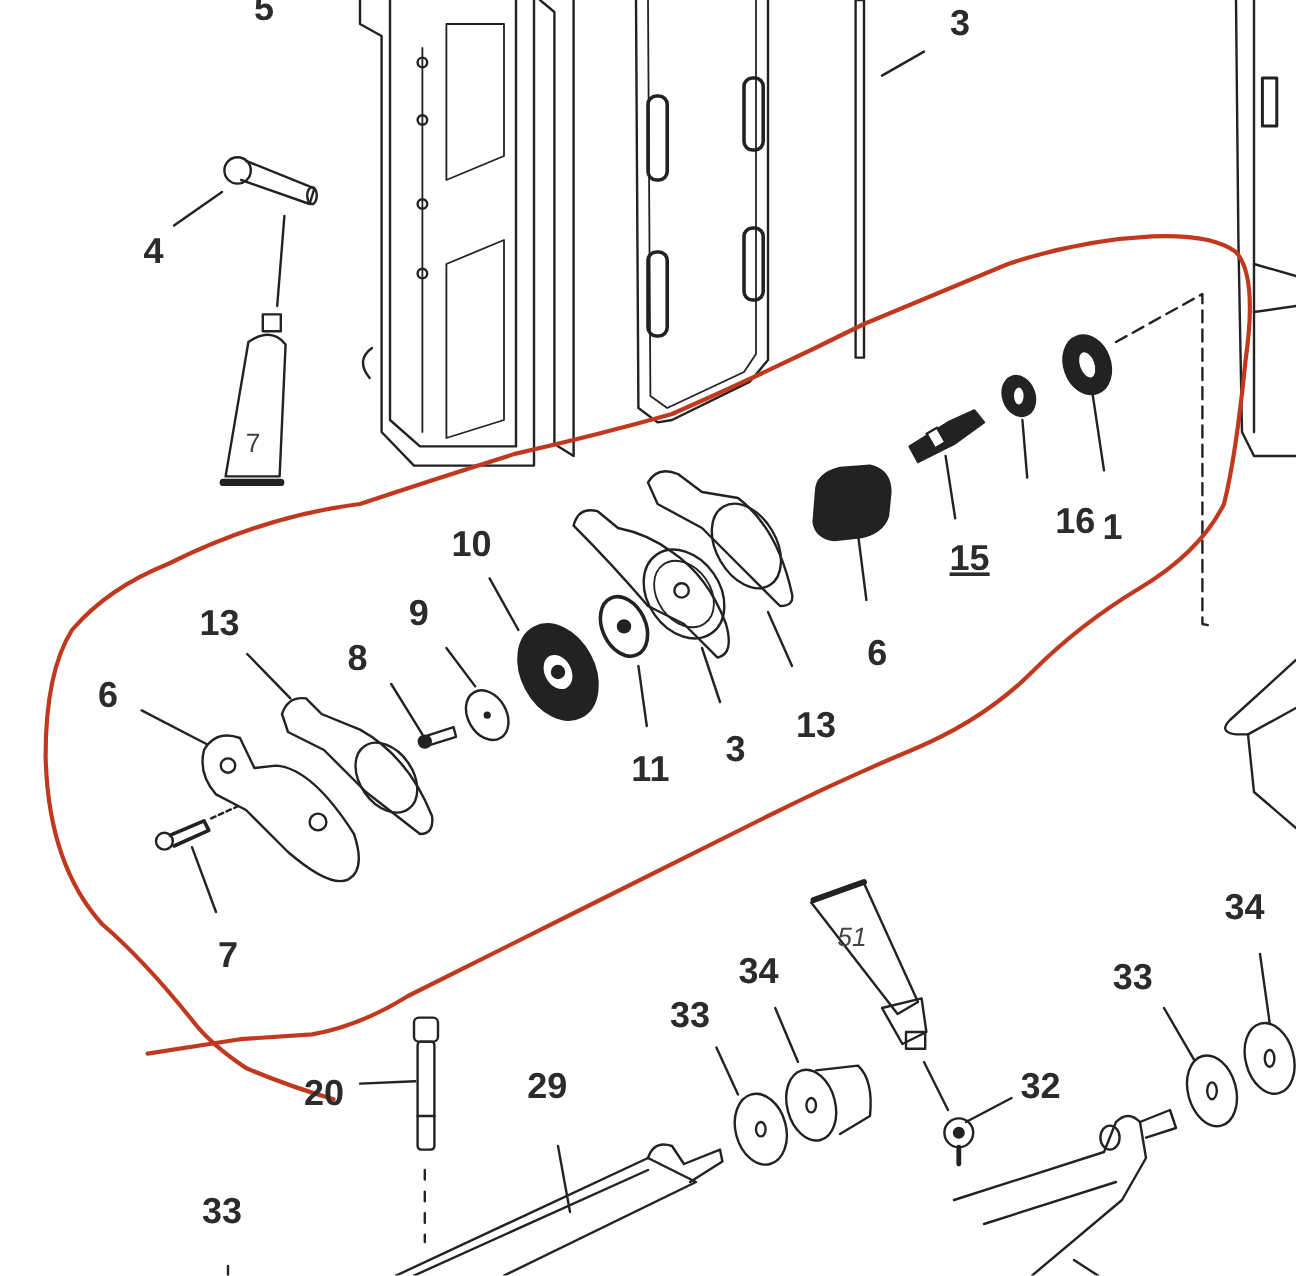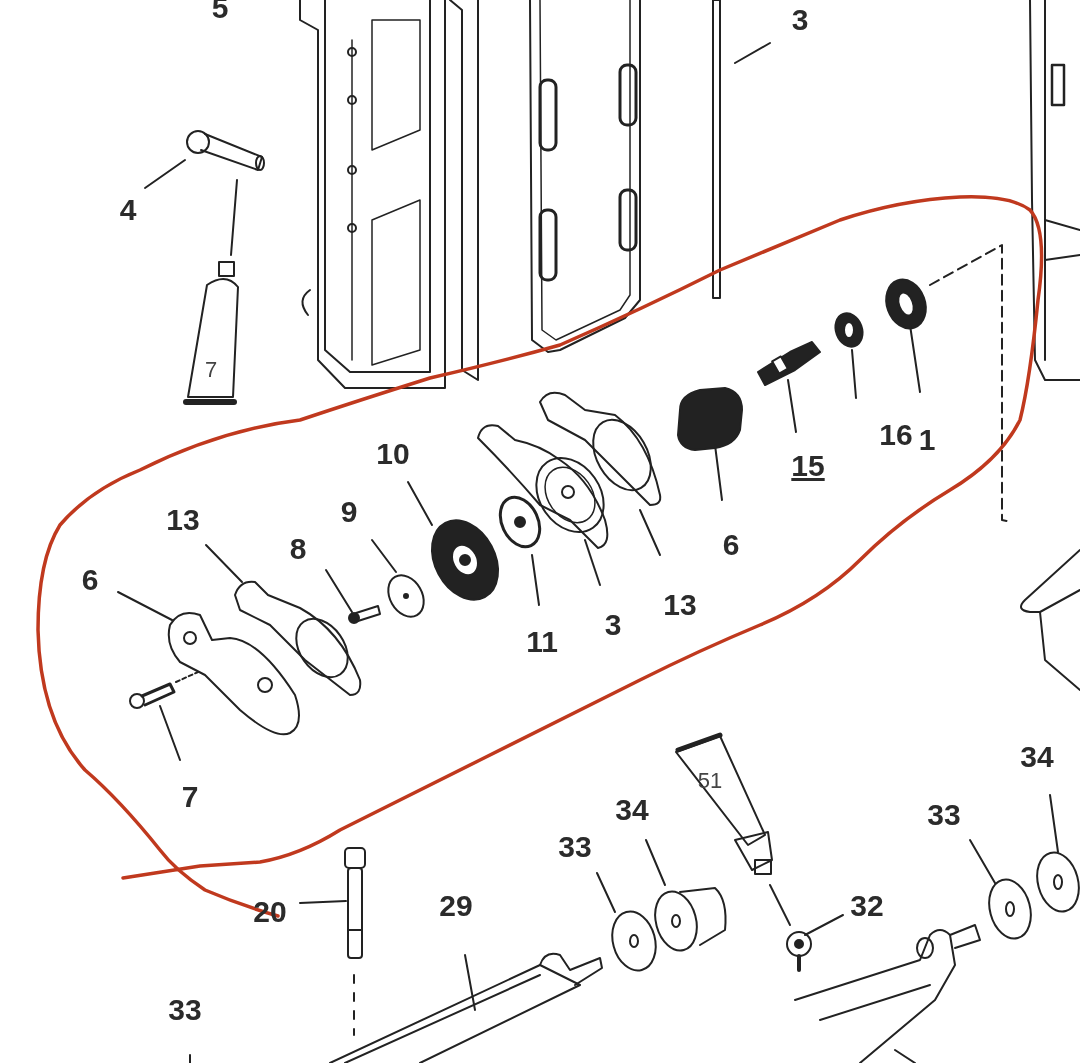--- a/index.html
+++ b/index.html
@@ -242,17 +242,17 @@
   <div class="label" style="left:680px;top:605px;">13</div>
   <div class="label" style="left:731px;top:545px;">6</div>
   <div class="label" style="left:808px;top:466px;text-decoration:underline;">15</div>
   <div class="label" style="left:866px;top:435px;margin-left:30px;">16</div>
   <div class="label" style="left:927px;top:440px;">1</div>
   <div class="label" style="left:270px;top:912px;">20</div>
   <div class="label" style="left:456px;top:906px;">29</div>
   <div class="label" style="left:185px;top:1010px;">33</div>
   <div class="label" style="left:575px;top:847px;">33</div>
   <div class="label" style="left:632px;top:810px;">34</div>
-  <div class="label small" style="left:710px;top:781px;">51</div>
+  <div class="label small" style="left:710px;top:781px;font-style:italic;">51</div>
   <div class="label" style="left:867px;top:906px;">32</div>
   <div class="label" style="left:944px;top:815px;">33</div>
   <div class="label" style="left:1037px;top:757px;">34</div>
 </div>
 
 </body></html>

